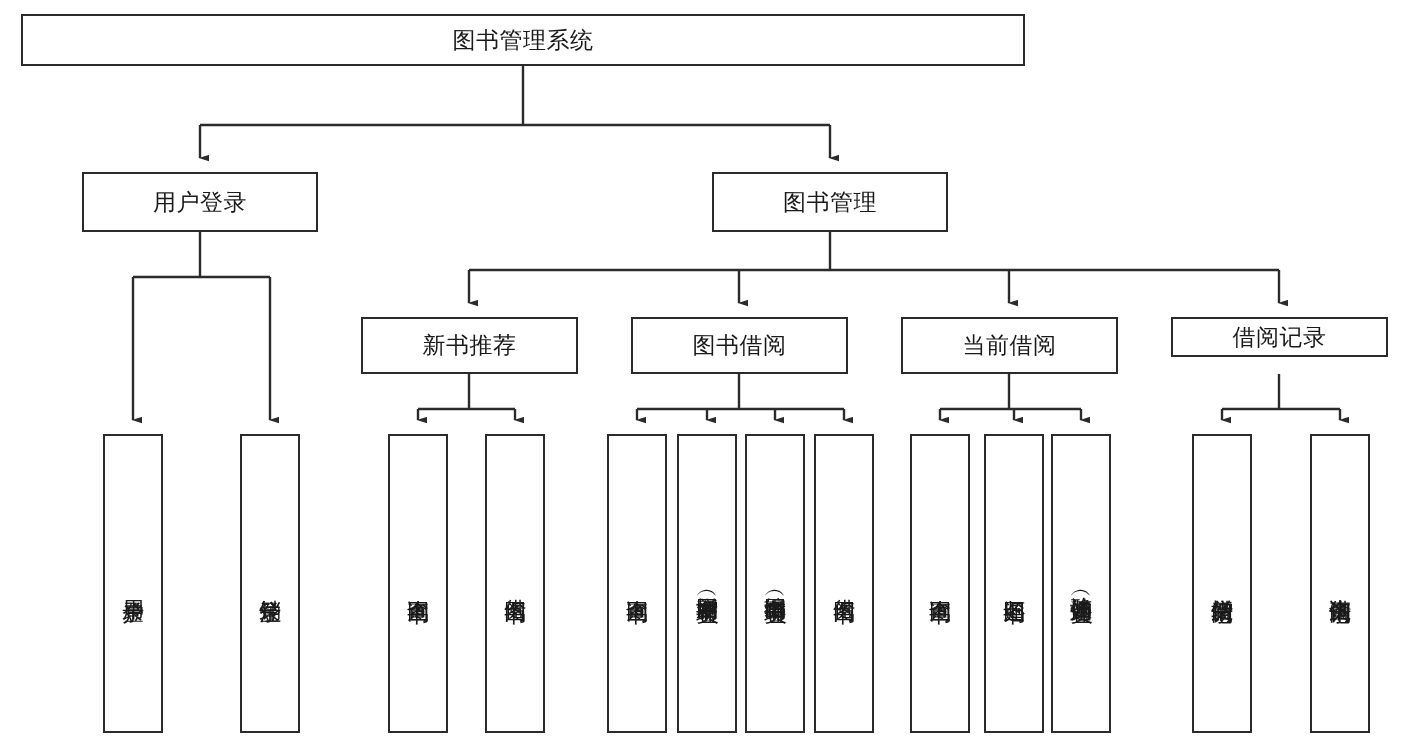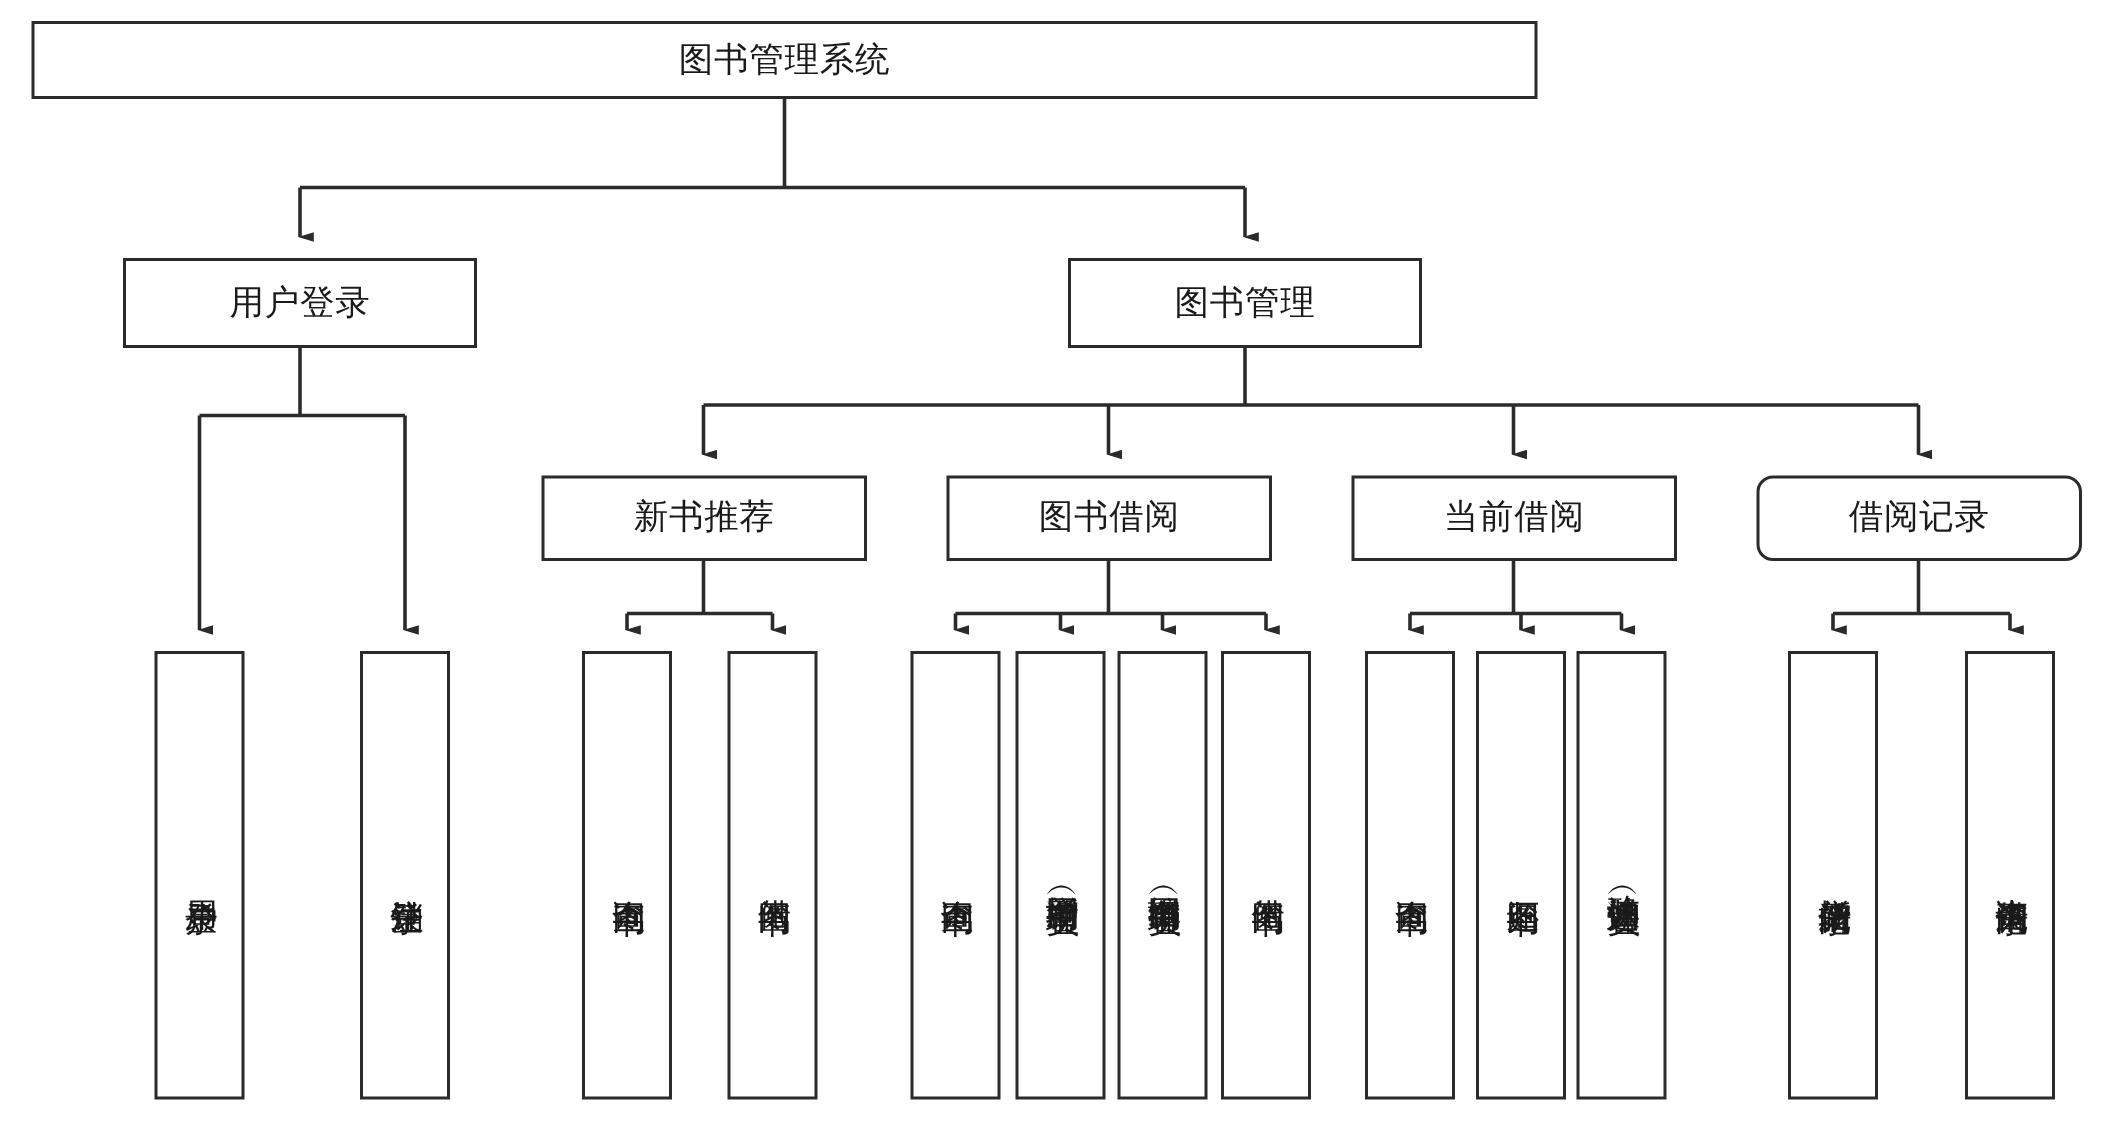--- a/index.html
+++ b/index.html
@@ -140,21 +140,21 @@
 
   <div class="node-box node-horizontal" id="node-l3-0" style="left: 361px; top: 317px; width: 217px; height: 57px;">
     <span class="node-label">新书推荐</span>
   </div>
   <div class="node-box node-horizontal" id="node-l3-1" style="left: 631px; top: 317px; width: 217px; height: 57px; align-items: center;">
     <span class="node-label">图书借阅</span>
   </div>
   <div class="node-box node-horizontal" id="node-l3-2" style="left: 901px; top: 317px; width: 217px; height: 57px;">
     <span class="node-label">当前借阅</span>
   </div>
-  <div class="node-box node-horizontal" id="node-l3-3" style="left: 1171px; top: 317px; width: 217px; height: 57px; border-radius: 11px;">
+  <div class="node-box node-horizontal" id="node-l3-3" style="left: 1171px; top: 317px; width: 217px; height: 40px;">
     <span class="node-label">借阅记录</span>
   </div>
 
   <div class="node-box node-vertical" id="node-leaf-0" style="left: 103px; top: 434px; width: 60px; height: 299px;">
     <span class="node-label">用户登录</span>
   </div>
   <div class="node-box node-vertical" id="node-leaf-1" style="left: 240px; top: 434px; width: 60px; height: 299px;">
     <span class="node-label">注销登录</span>
   </div>
   <div class="node-box node-vertical" id="node-leaf-2" style="left: 388px; top: 434px; width: 60px; height: 299px;">

